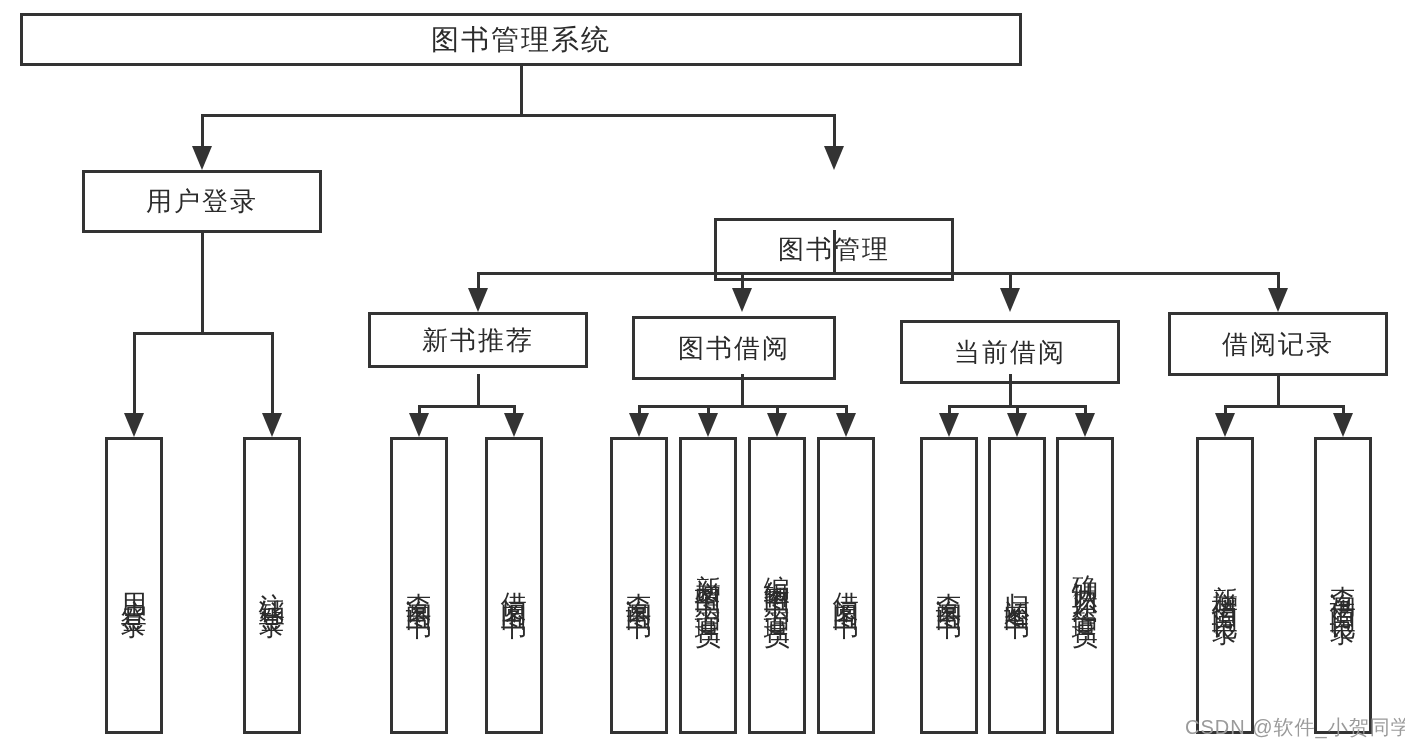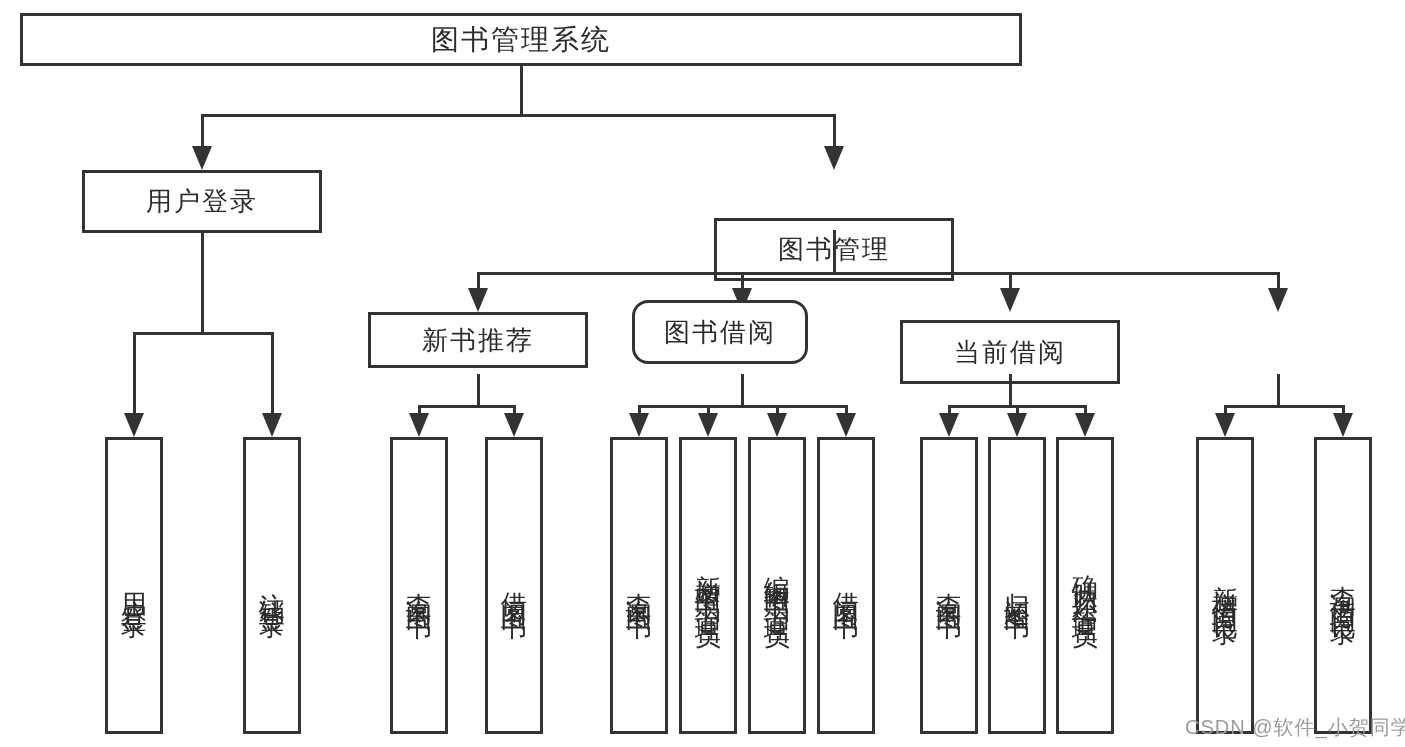--- a/index.html
+++ b/index.html
@@ -91,22 +91,23 @@
   <div class="vline" style="left:477px; top:272px; height:18px;"></div>
   <div class="arrow" style="left:468px; top:288px;"></div>
   <div class="vline" style="left:741px; top:272px; height:18px;"></div>
   <div class="arrow" style="left:732px; top:288px;"></div>
   <div class="vline" style="left:1009px; top:272px; height:18px;"></div>
   <div class="arrow" style="left:1000px; top:288px;"></div>
   <div class="vline" style="left:1277px; top:272px; height:18px;"></div>
   <div class="arrow" style="left:1268px; top:288px;"></div>
 
   <div class="node" style="left:368px; top:312px; width:220px; height:56px;">新书推荐</div>
-  <div class="node" style="left:632px; top:300px; width:176px; height:64px;border-radius:16px;">图书借阅</div>
+  <div class="node" style="left:632px; top:316px; width:204px; height:64px;">图书借阅</div>
   <div class="node" style="left:900px; top:320px; width:220px; height:64px;">当前借阅</div>
+  <div class="node" style="left:1168px; top:312px; width:220px; height:64px;">借阅记录</div>
 
   <div class="vline" style="left:477px; top:374px; height:34px;"></div>
   <div class="vline" style="left:741px; top:374px; height:34px;"></div>
   <div class="vline" style="left:1009px; top:374px; height:34px;"></div>
   <div class="vline" style="left:1277px; top:374px; height:34px;"></div>
 
   <div class="hline" style="left:418px; top:405px; width:98px;"></div>
   <div class="hline" style="left:638px; top:405px; width:210px;"></div>
   <div class="hline" style="left:948px; top:405px; width:139px;"></div>
   <div class="hline" style="left:1224px; top:405px; width:121px;"></div>

